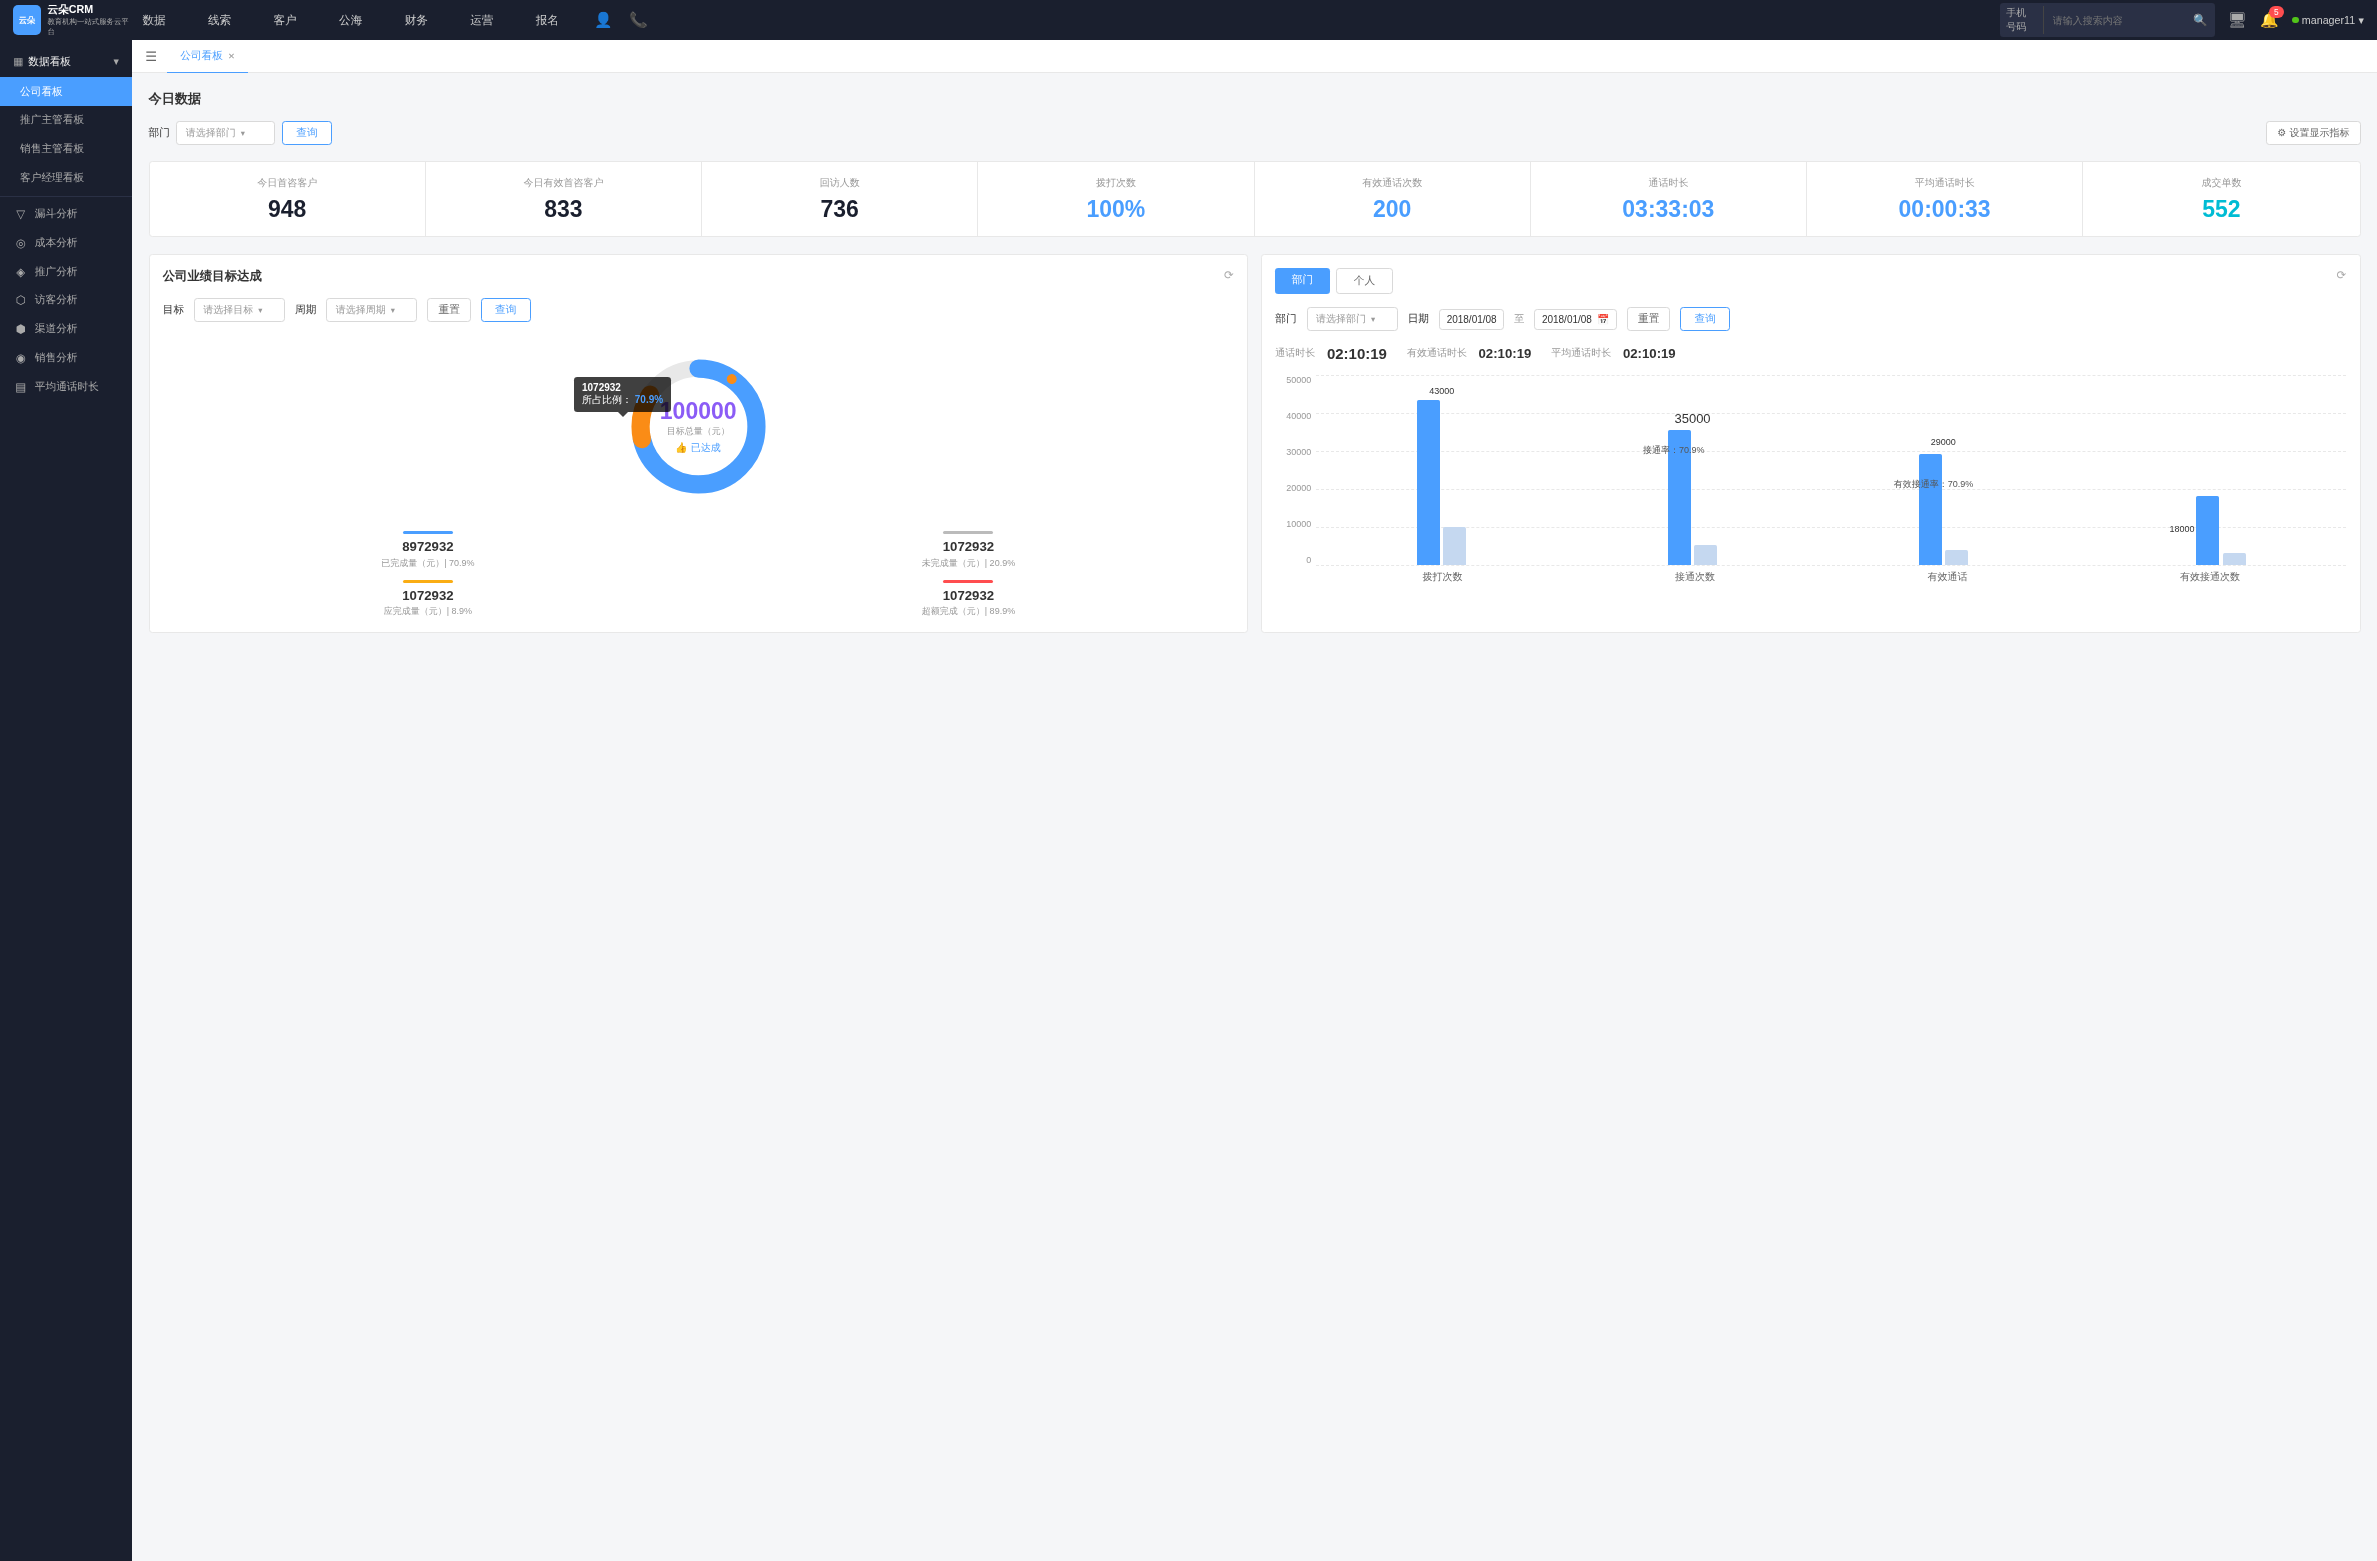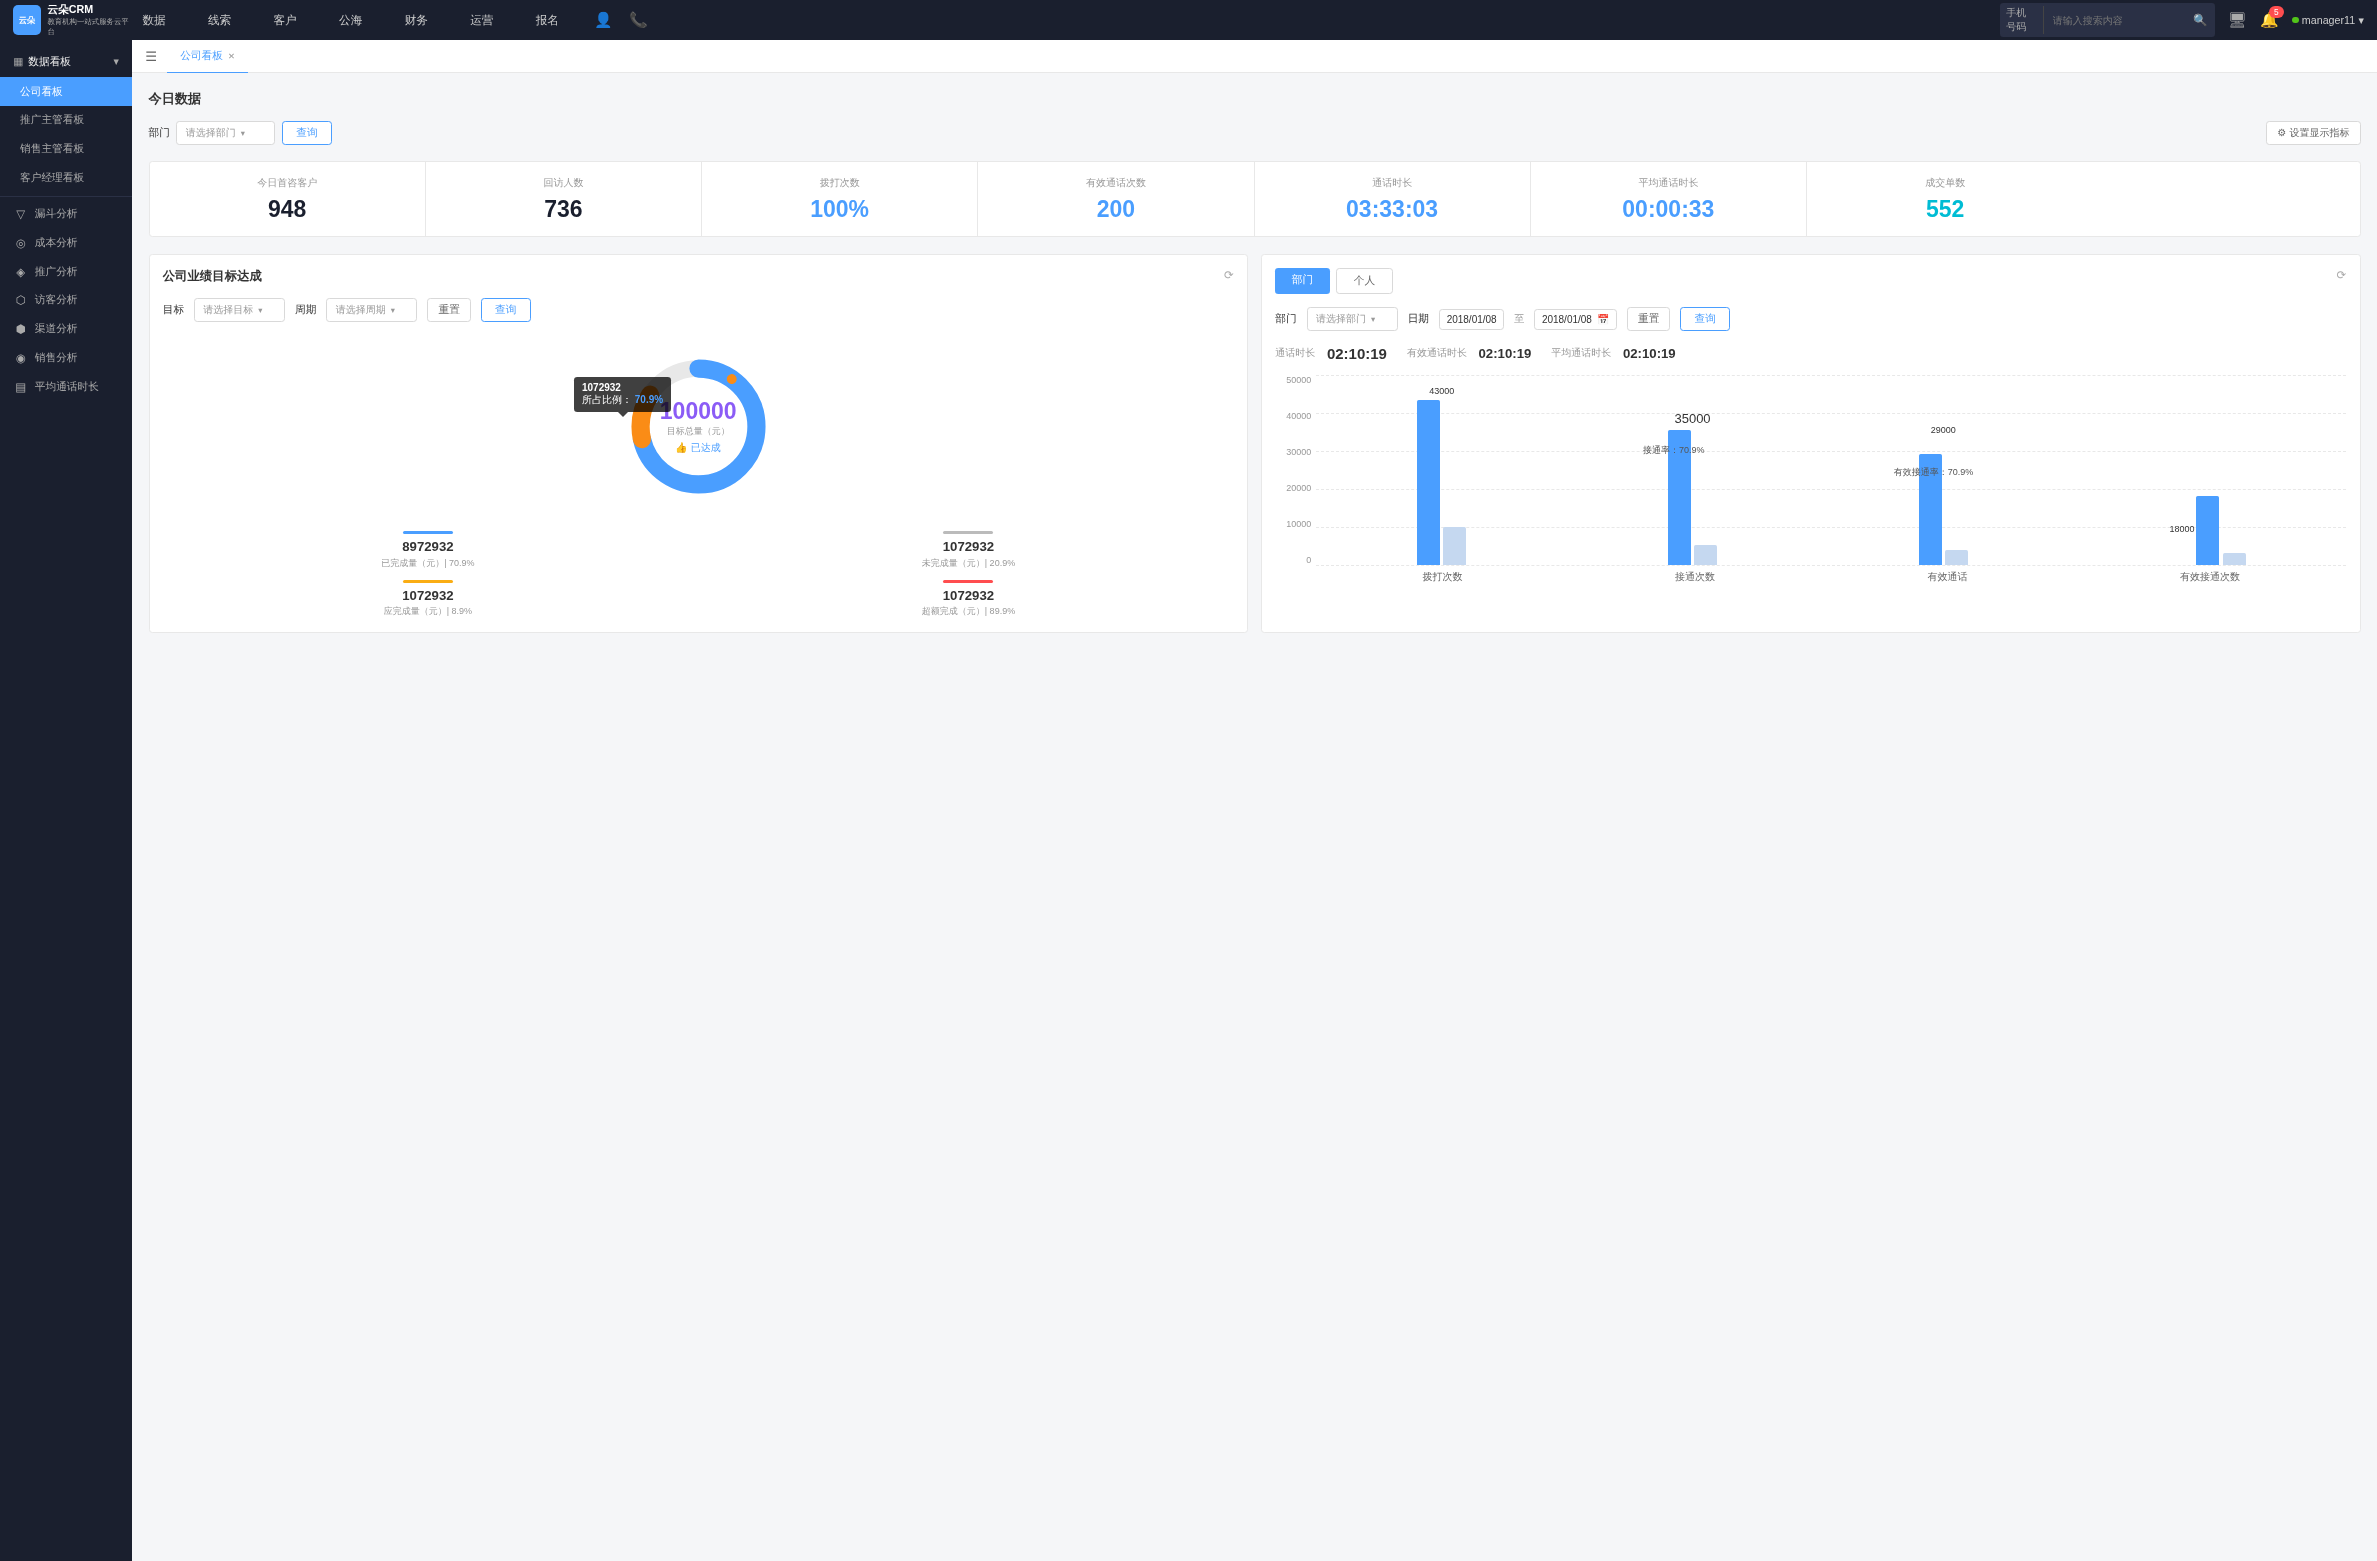--- a/index.html
+++ b/index.html
@@ -600,20 +600,24 @@
           <span>设置显示指标</span>
         </button>
       </div>
 
       <div class="stats-grid">
         <div class="stat-item">
           <div class="stat-label">今日首咨客户</div>
           <div class="stat-value">948</div>
         </div>
         <div class="stat-item">
+          <div class="stat-label">今日有效首咨客户</div>
+          <div class="stat-value">833</div>
+        </div>
+        <div class="stat-item">
           <div class="stat-label">回访人数</div>
           <div class="stat-value">736</div>
         </div>
         <div class="stat-item">
           <div class="stat-label">拨打次数</div>
           <div class="stat-value blue">100%</div>
         </div>
         <div class="stat-item">
           <div class="stat-label">有效通话次数</div>
           <div class="stat-value blue">200</div>
@@ -783,21 +787,21 @@
 
               <div style="display:flex;flex-direction:column;align-items:center;gap:1.7px;position:relative;">
                 <span style="font-size:13px;color:#333;margin-bottom:1.7px;">35000</span>
                 <div style="display:flex;gap:3.3px;align-items:flex-end;">
                   <div style="width:23px;height:135px;background:#4a9eff;border-radius:1.7px 1.7px 0 0;"></div>
                   <div style="width:23px;height:20px;background:#c5d8f0;border-radius:1.7px 1.7px 0 0;"></div>
                 </div>
                 <div style="position:absolute;top:33px;left:-25px;font-size:9px;color:#555;white-space:nowrap;">接通率：70.9%</div>
               </div>
 
-              <div style="display:flex;flex-direction:column;align-items:center;gap:17px;position:relative;">
+              <div style="display:flex;flex-direction:column;align-items:center;gap:5px;position:relative;">
                 <span style="font-size:9px;color:#333;margin-bottom:1.7px;">29000</span>
                 <div style="display:flex;gap:3.3px;align-items:flex-end;">
                   <div style="width:23px;height:111px;background:#4a9eff;border-radius:1.7px 1.7px 0 0;"></div>
                   <div style="width:23px;height:15px;background:#c5d8f0;border-radius:1.7px 1.7px 0 0;"></div>
                 </div>
                 <div style="position:absolute;top:41px;left:-25px;font-size:9px;color:#555;white-space:nowrap;">有效接通率：70.9%</div>
               </div>
 
               <div style="display:flex;flex-direction:row;align-items:center;gap:1.7px;position:relative;">
                 <span style="font-size:9px;color:#333;margin-bottom:1.7px;">18000</span>

